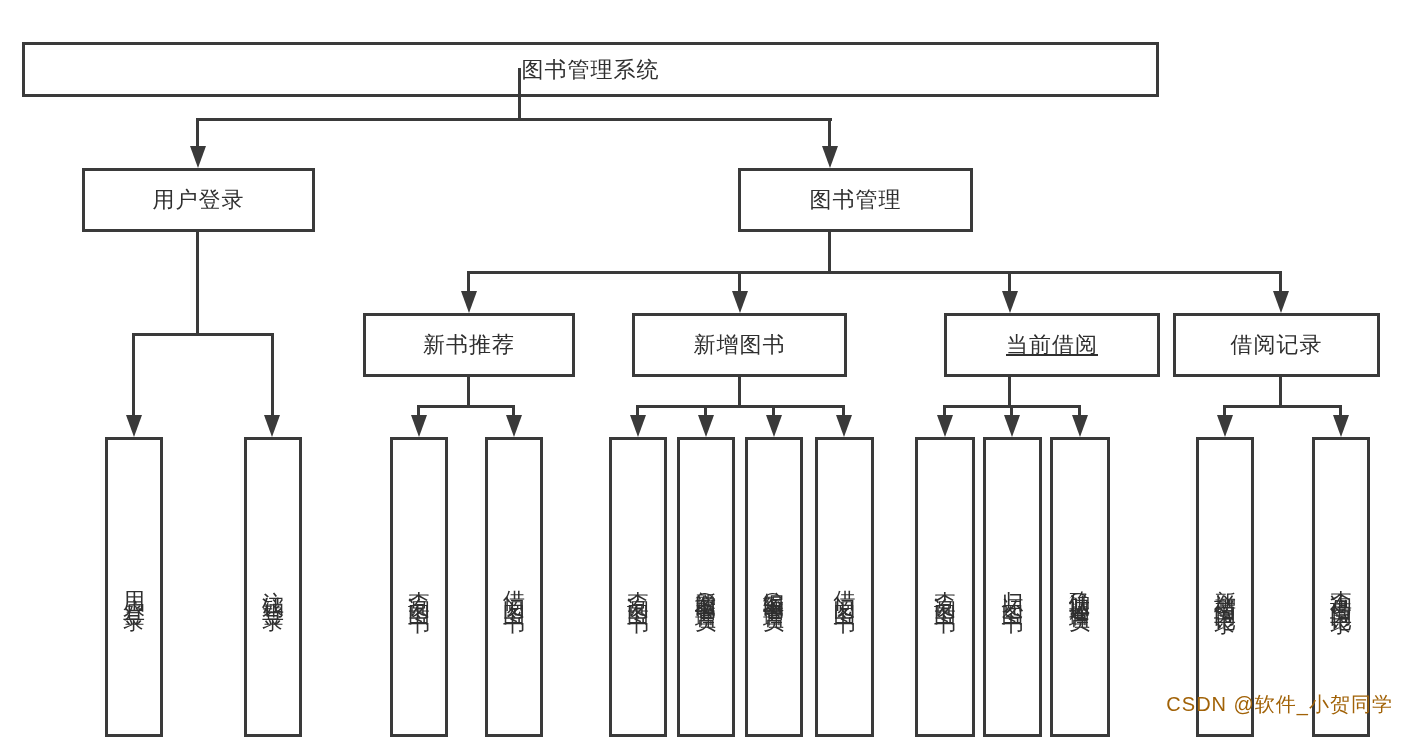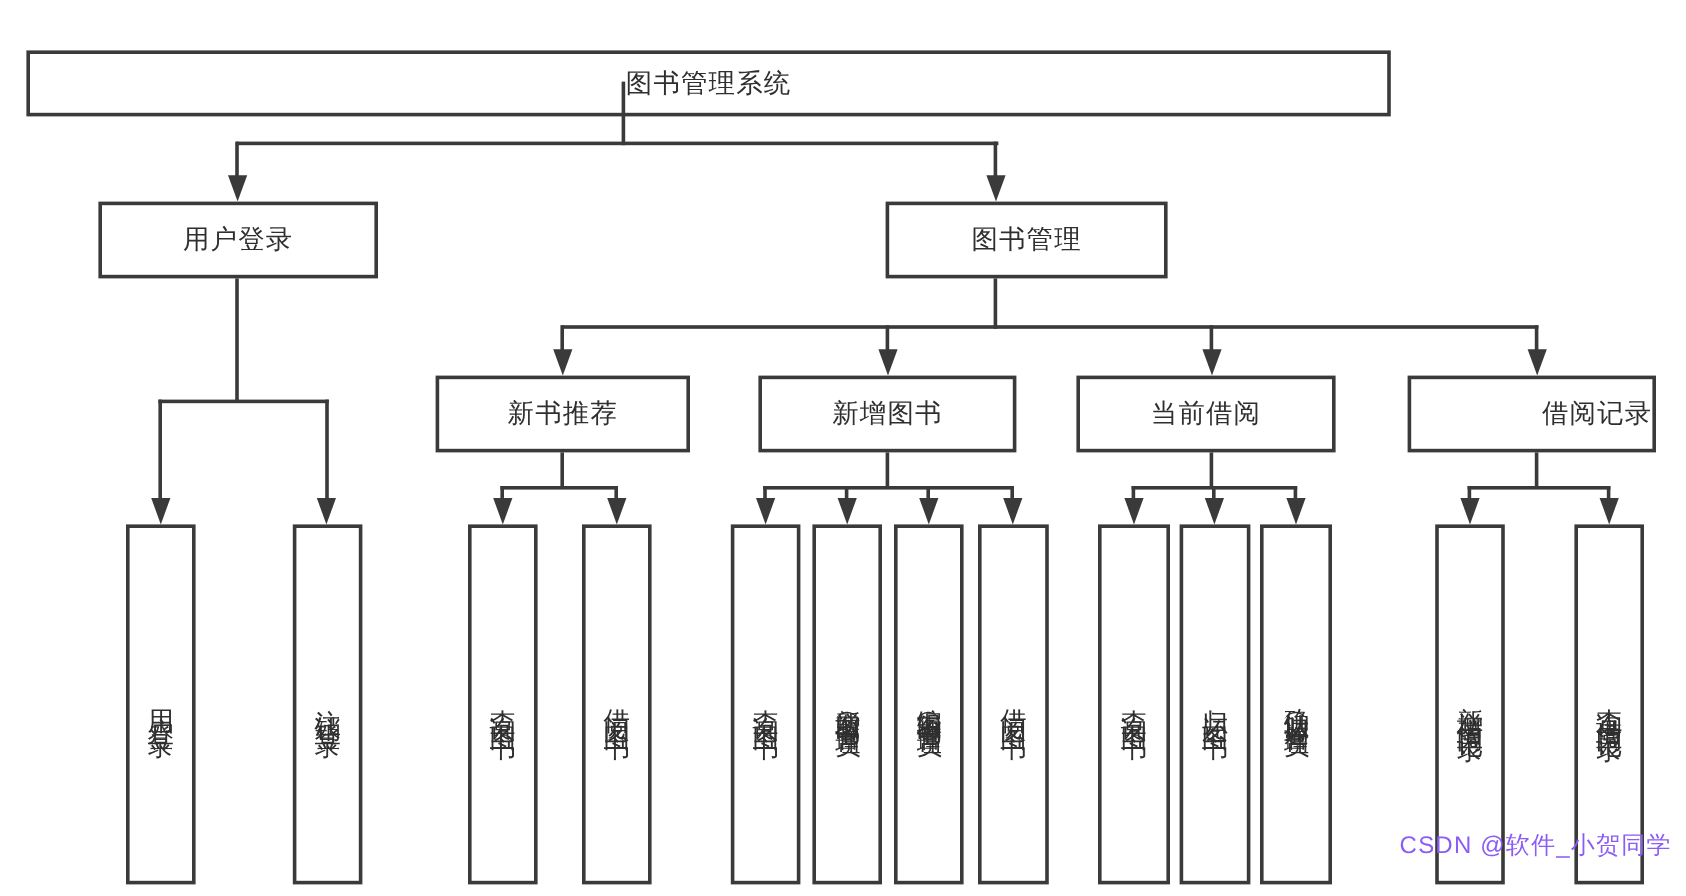--- a/index.html
+++ b/index.html
@@ -56,21 +56,21 @@
     height: 0;
     border-left: 8px solid transparent;
     border-right: 8px solid transparent;
     border-top: 22px solid #3a3a3a;
   }
   #watermark {
     position: absolute;
     top: 691px;
     right: 12px;
     font-size: 20px;
-    color: #8b5cf6;
+    color: #a16207;
     letter-spacing: 1px;
     white-space: nowrap;
   }
 </style>
 </head>
 <body>
 
 <div id="stage">
 
   <div class="box" style="left:22px; top:13px; width:1137px; height:55px;margin-top:29px;">
@@ -108,24 +108,24 @@
   <div class="arrow" style="left:1002px; top:291px;"></div>
   <div class="vl" style="left:1279px; top:271px; height:22px;"></div>
   <div class="arrow" style="left:1273px; top:291px;"></div>
 
   <div class="box" style="left:363px; top:313px; width:212px; height:64px;">
     <span class="hlabel">新书推荐</span>
   </div>
   <div class="box" style="left:632px; top:313px; width:215px; height:64px;">
     <span class="hlabel">新增图书</span>
   </div>
-  <div class="box" style="left:897px; top:313px; width:216px; height:64px;">
+  <div class="box" style="left:944px; top:313px; width:216px; height:64px;text-decoration:underline;">
     <span class="hlabel">当前借阅</span>
   </div>
-  <div class="box" style="left:1173px; top:313px; width:207px; height:64px;justify-content:flex-end;">
+  <div class="box" style="left:1173px; top:313px; width:207px; height:64px;">
     <span class="hlabel">借阅记录</span>
   </div>
 
   <div class="vl" style="left:467px; top:377px; height:30px;"></div>
   <div class="hl" style="left:417px; top:405px; width:98px;"></div>
   <div class="vl" style="left:417px; top:405px; height:11px;"></div>
   <div class="arrow" style="left:411px; top:415px;"></div>
   <div class="vl" style="left:512px; top:405px; height:11px;"></div>
   <div class="arrow" style="left:506px; top:415px;"></div>
 

